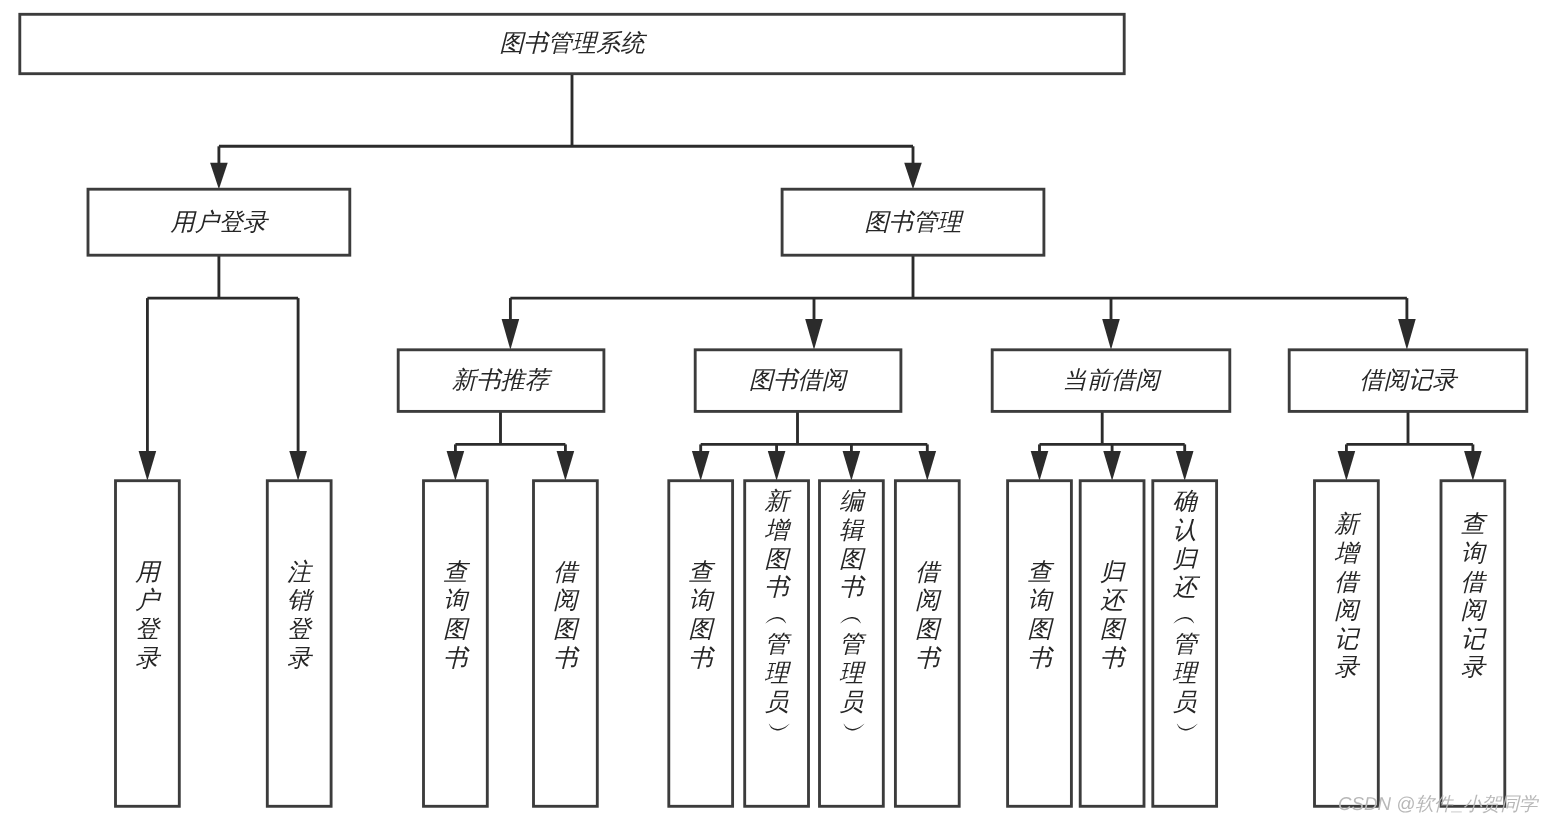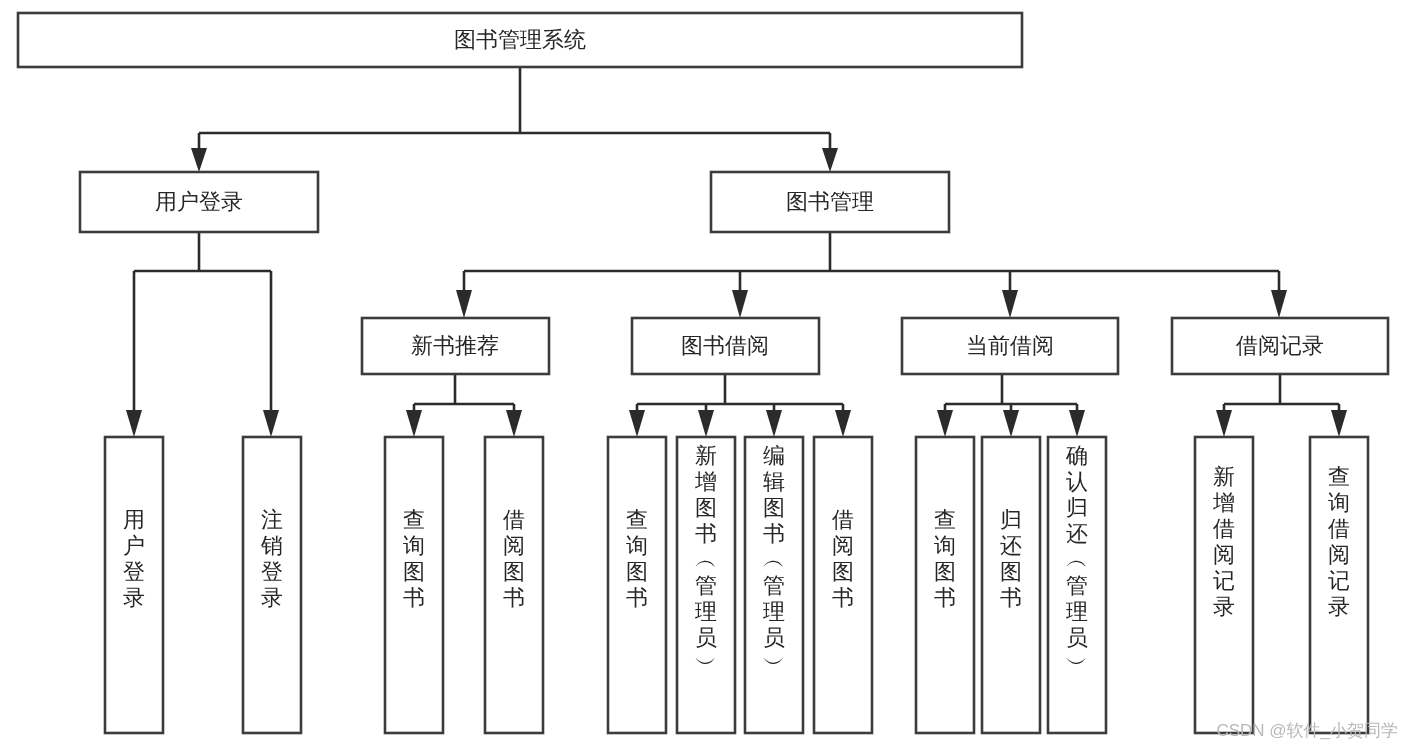--- a/index.html
+++ b/index.html
@@ -12,20 +12,21 @@
     width: 1405px;
     height: 747px;
     font-family: "Liberation Sans", "DejaVu Sans", sans-serif;
     overflow: hidden;
     position: relative;
   }
   #diagram-root {
     position: relative;
     width: 1405px;
     height: 706px;
+    font-style: italic;
   }
   svg.flowchart {
     position: absolute;
     left: 0;
     top: 0;
     width: 1405px;
     height: 747px;
     display: block;
   }
   .node-box {

